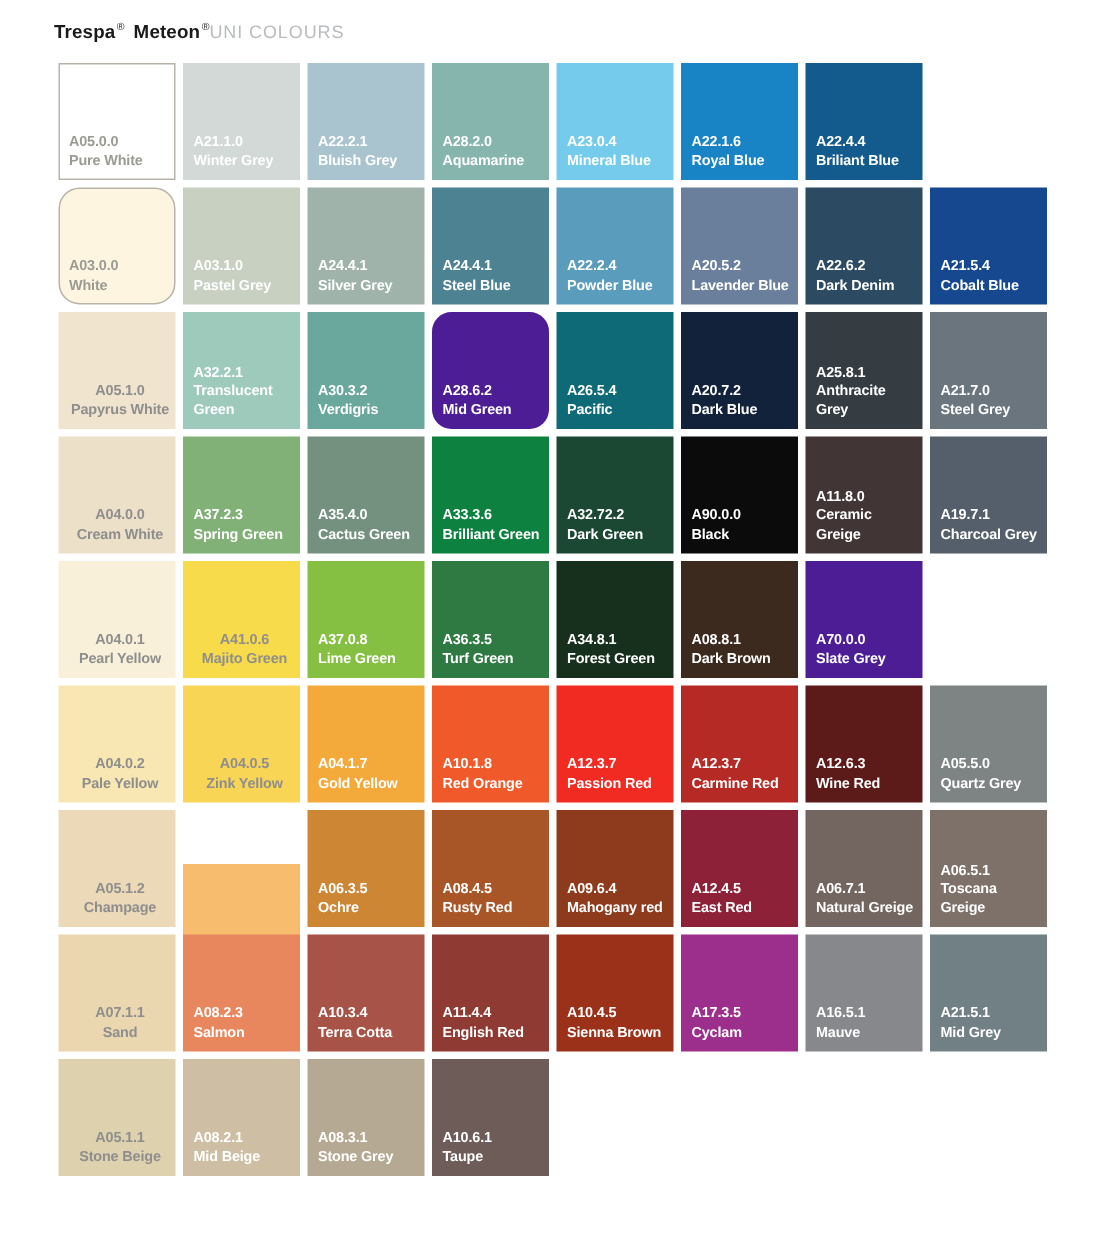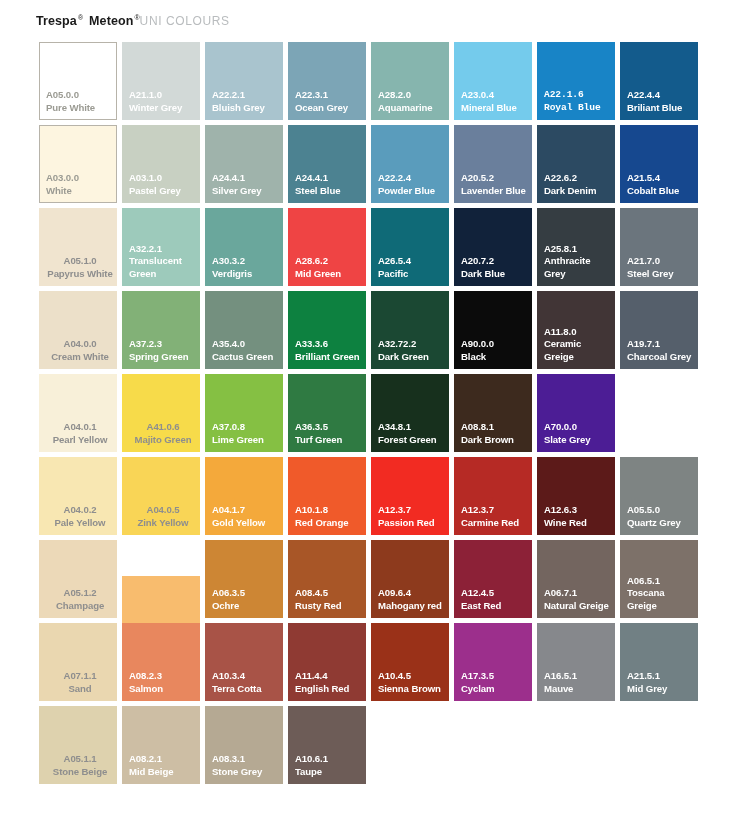--- a/index.html
+++ b/index.html
@@ -132,53 +132,47 @@
             <span class="swatch-code">A21.1.0</span>
             <span class="swatch-name">Winter Grey</span>
           </div>
         </div>
         <div class="swatch t-light" style="background: rgb(169, 196, 206);">
           <div class="swatch-labels">
             <span class="swatch-code">A22.2.1</span>
             <span class="swatch-name">Bluish Grey</span>
           </div>
         </div>
-        <div class="swatch t-light" style="background: rgb(124, 165, 182);">
-          <div class="swatch-labels">
-            <span class="swatch-code">A22.3.1</span>
-            <span class="swatch-name">Ocean Grey</span>
-          </div>
-        </div>
         <div class="swatch t-light" style="background: rgb(134, 181, 174);">
           <div class="swatch-labels">
             <span class="swatch-code">A28.2.0</span>
             <span class="swatch-name">Aquamarine</span>
           </div>
         </div>
         <div class="swatch t-light" style="background: rgb(116, 203, 236);">
           <div class="swatch-labels">
             <span class="swatch-code">A23.0.4</span>
             <span class="swatch-name">Mineral Blue</span>
           </div>
         </div>
-        <div class="swatch t-light" style="background: rgb(24, 132, 198); font-family: Liberation Mono, monospace;">
+        <div class="swatch t-light" style="background: rgb(24, 132, 198);">
           <div class="swatch-labels">
             <span class="swatch-code">A22.1.6</span>
             <span class="swatch-name">Royal Blue</span>
           </div>
         </div>
         <div class="swatch t-light" style="background: rgb(19, 91, 140);">
           <div class="swatch-labels">
             <span class="swatch-code">A22.4.4</span>
             <span class="swatch-name">Briliant Blue</span>
           </div>
         </div>
       </div>
       <div class="swatch-row">
-        <div class="swatch t-grey bordered" style="background: rgb(253, 245, 224);">
+        <div class="swatch t-grey bordered" style="background: rgb(253, 245, 224); border-radius: 14px;">
           <div class="swatch-labels">
             <span class="swatch-code">A03.0.0</span>
             <span class="swatch-name">White</span>
           </div>
         </div>
         <div class="swatch t-light" style="background: rgb(200, 208, 194);">
           <div class="swatch-labels">
             <span class="swatch-code">A03.1.0</span>
             <span class="swatch-name">Pastel Grey</span>
           </div>
@@ -232,21 +226,21 @@
             <span class="swatch-code">A32.2.1</span>
             <span class="swatch-name">Translucent Green</span>
           </div>
         </div>
         <div class="swatch t-light" style="background: rgb(106, 167, 156);">
           <div class="swatch-labels">
             <span class="swatch-code">A30.3.2</span>
             <span class="swatch-name">Verdigris</span>
           </div>
         </div>
-        <div class="swatch t-light" style="background: #ef4444;">
+        <div class="swatch t-light" style="background: #4c1d95; border-radius: 13px;">
           <div class="swatch-labels">
             <span class="swatch-code">A28.6.2</span>
             <span class="swatch-name">Mid Green</span>
           </div>
         </div>
         <div class="swatch t-light" style="background: rgb(15, 106, 119);">
           <div class="swatch-labels">
             <span class="swatch-code">A26.5.4</span>
             <span class="swatch-name">Pacific</span>
           </div>

